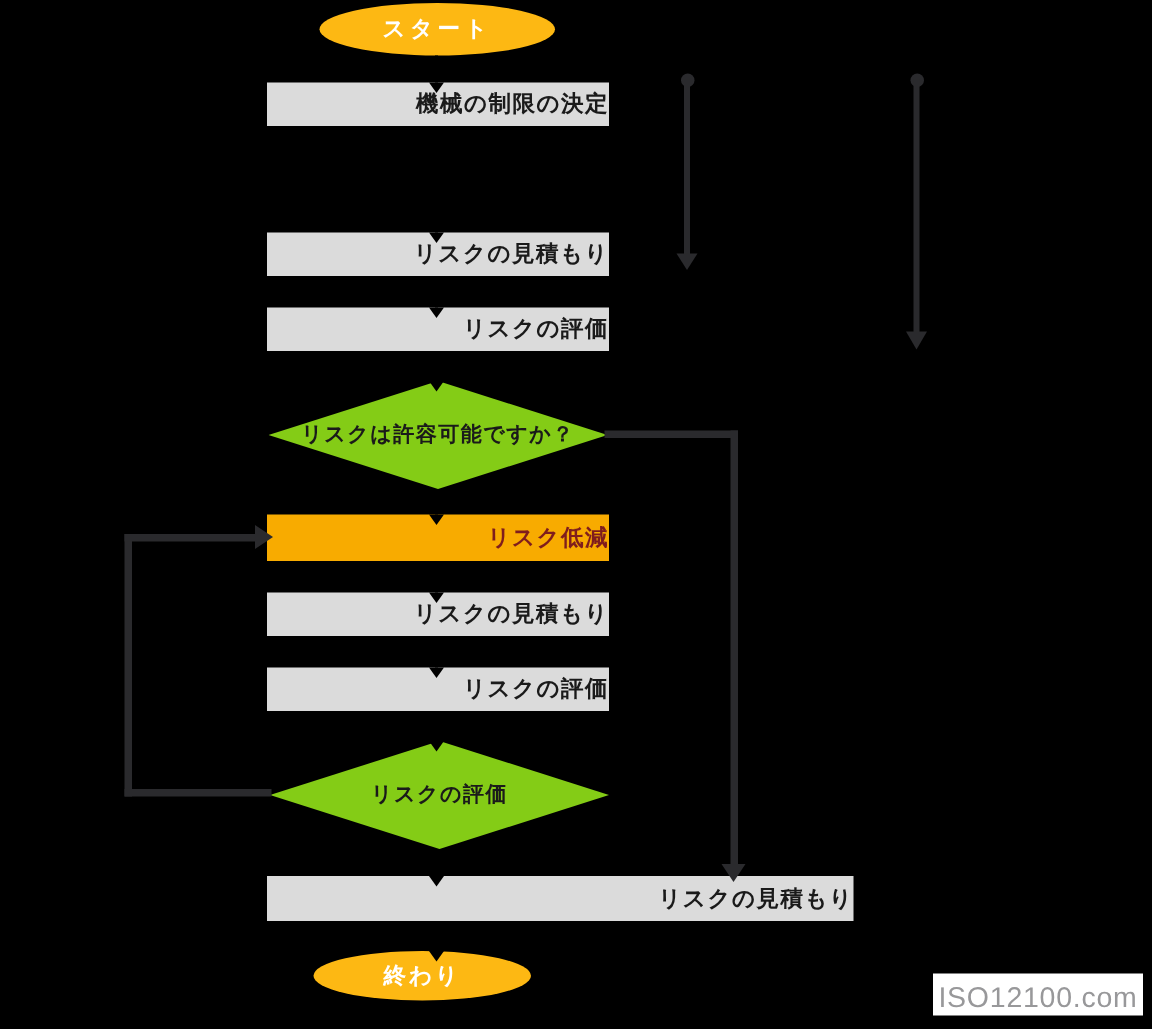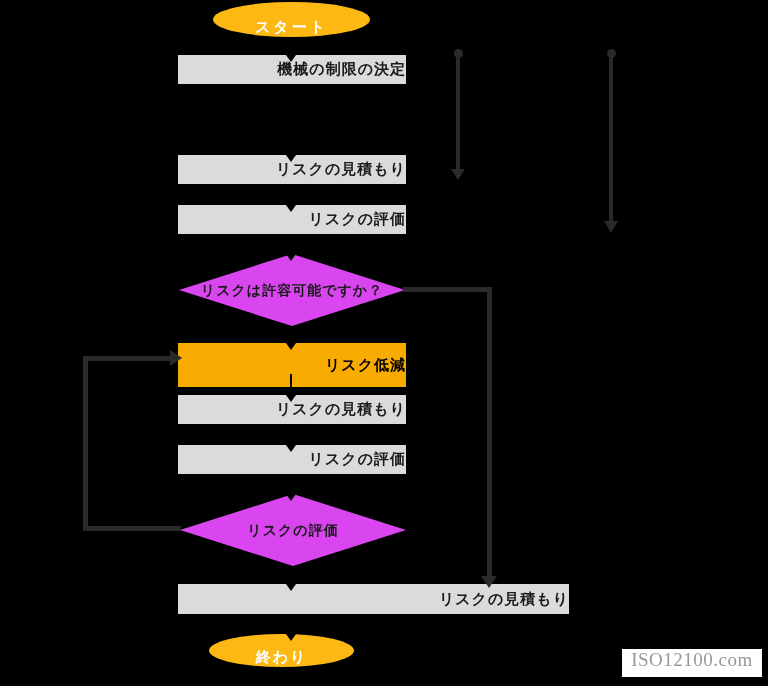--- a/index.html
+++ b/index.html
@@ -8,30 +8,30 @@
     font-family:"DejaVu Sans","Liberation Sans",sans-serif;
   }
   
   .box{
     position:absolute;left:178px;width:228px;height:29px;
     background:#DBDBDB;color:#1A1A1A;
     display:flex;align-items:center;justify-content:flex-end;
     font-size:15px;font-weight:bold;letter-spacing:1px;
   }
   .box.wide{width:391px;height:30px;}
-  .box.orange{background:#F8AB00;color:#000000;height:44px;}
+  .box.orange{background:#F8AB00;color:#7f1d1d;height:31px;}
   
   .ellipse{
     position:absolute;border-radius:50%;background:#FDB813;color:#FFFFFF;
-    display:flex;align-items:flex-end;justify-content:center;
+    display:flex;align-items:center;justify-content:center;
     font-size:15px;font-weight:bold;letter-spacing:3px;
   }
   
   .diamond{
-    position:absolute;left:179px;width:226px;height:72px;background:#d946ef;
+    position:absolute;left:179px;width:226px;height:72px;background:#84cc16;
     clip-path:polygon(50% 0,100% 50%,50% 100%,0 50%);
     display:flex;flex-direction:column;align-items:center;justify-content:center;
     color:#1A1A1A;font-size:14px;font-weight:bold;letter-spacing:1px;line-height:1.3;
   }
   
   .flow-arrow{position:absolute;left:290px;width:2px;background:#000000;}
   .flow-arrow::after{
     content:'';position:absolute;bottom:-7px;left:-4px;width:0;height:0;
     border-left:5px solid transparent;border-right:5px solid transparent;
     border-top:7px solid #000000;
@@ -41,22 +41,22 @@
   .head-down{position:absolute;width:0;height:0;
     border-left:8px solid transparent;border-right:8px solid transparent;
     border-top:12px solid #2A2A2D;}
   .head-right{position:absolute;width:0;height:0;
     border-top:8px solid transparent;border-bottom:8px solid transparent;
     border-left:12px solid #2A2A2D;}
   .dot{position:absolute;width:9px;height:9px;border-radius:50%;background:#2A2A2D;}
   
   .watermark{
     position:absolute;left:622px;top:649px;width:140px;height:28px;background:#FFFFFF;
-    display:flex;align-items:flex-start;justify-content:center;
-    color:#98989A;font-size:19px;font-family:Liberation Serif, serif;letter-spacing:0.5px;
+    display:flex;align-items:flex-end;justify-content:center;
+    color:#98989A;font-size:19px;font-family:Liberation Sans, sans-serif;letter-spacing:0.5px;
   }
 </style>
 </head>
 <body>
 
 <div id="stage">
 
   <div class="ellipse" style="left:213px;top:2px;width:157px;height:35px">
     <span>スタート</span>
   </div>

